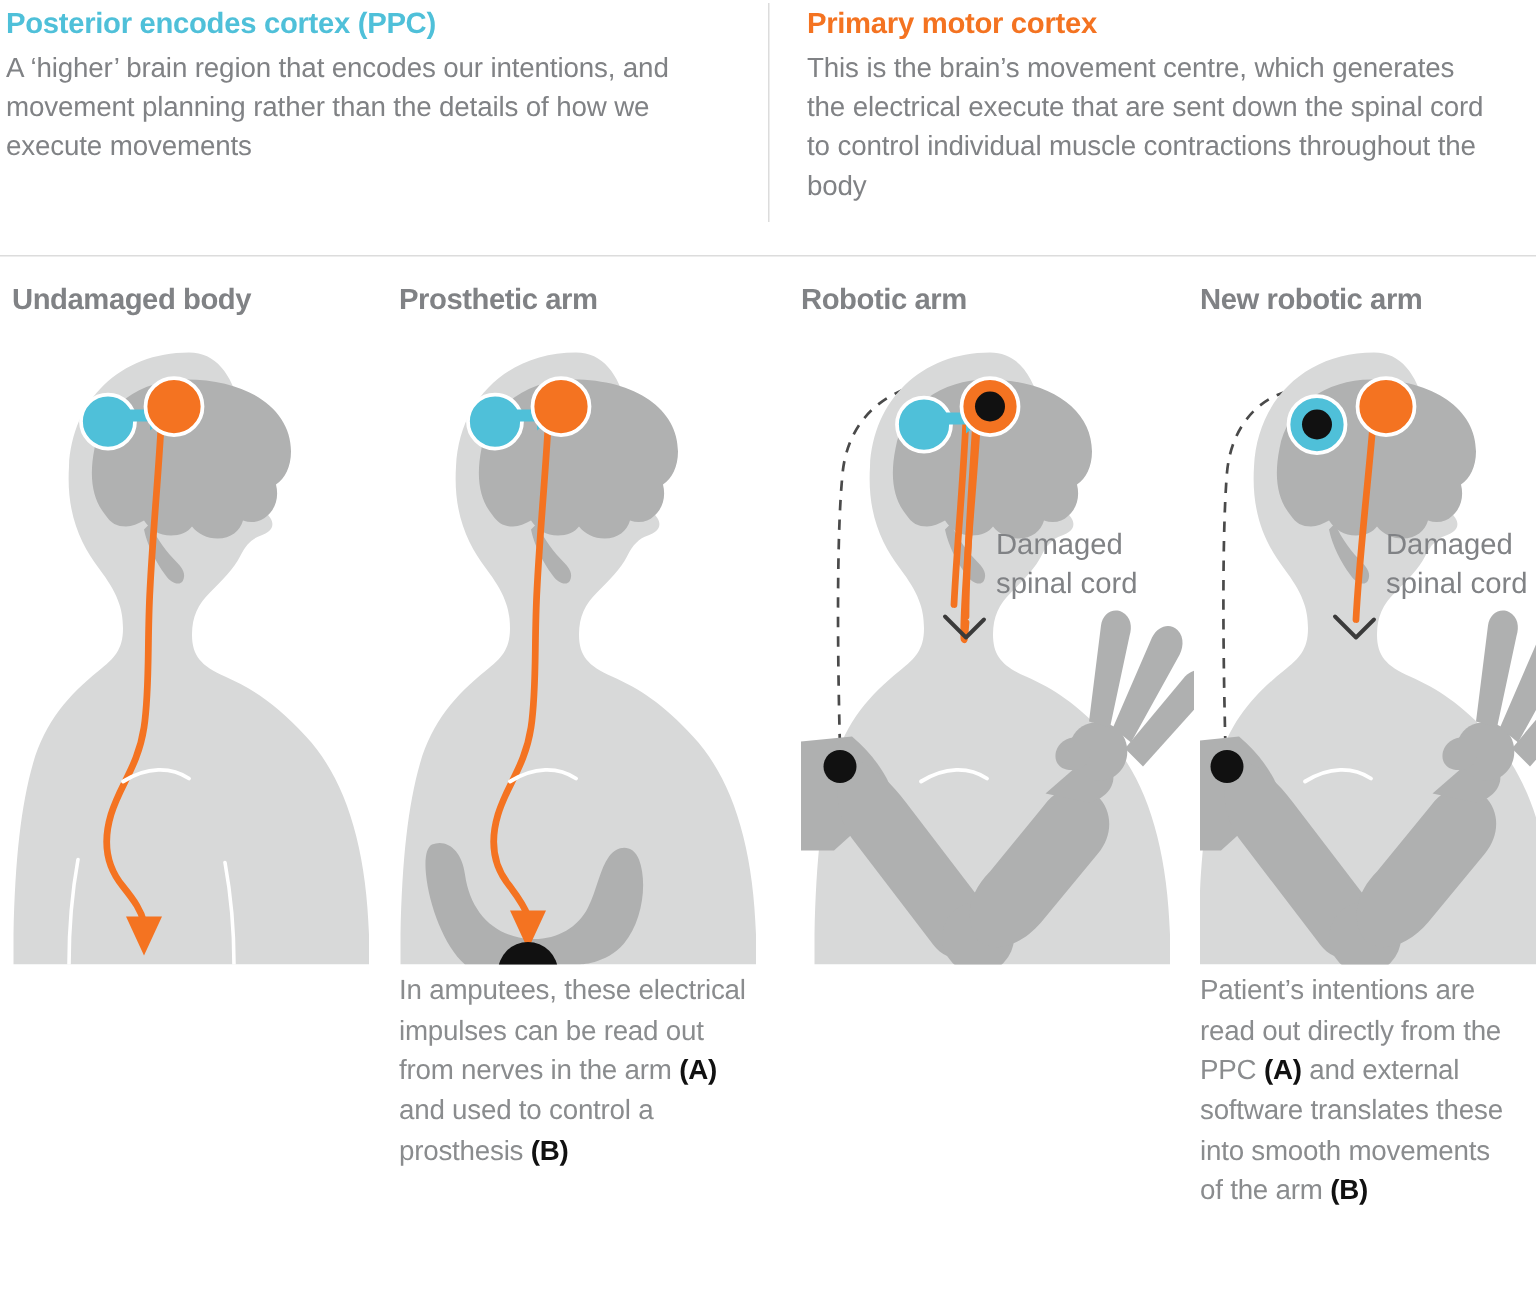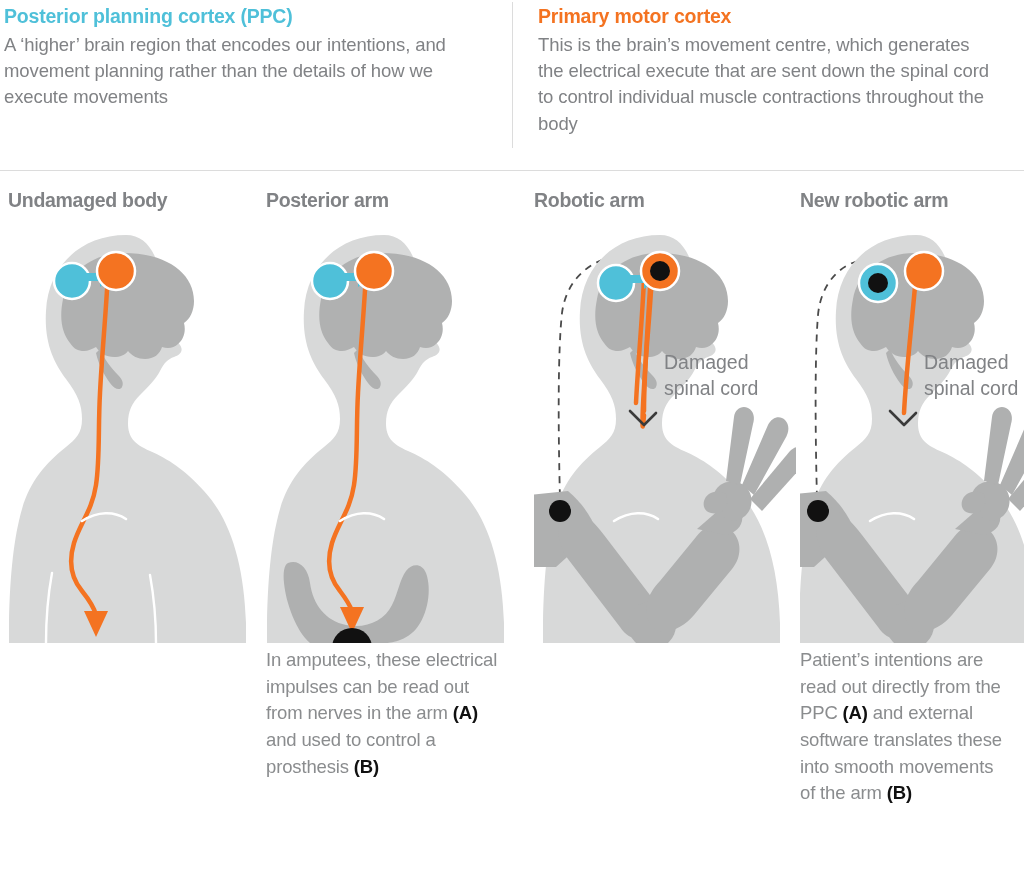--- a/index.html
+++ b/index.html
@@ -109,21 +109,21 @@
     height: 420px;
     position: relative;
   }
 </style>
 </head>
 <body>
 
 <div class="header">
 
   <div class="header-col left">
-    <p class="hdr-title ppc">Posterior planning cortex (PPC)</p>
+    <p class="hdr-title ppc">Posterior encodes cortex (PPC)</p>
     <p class="hdr-body">A ‘higher’ brain region that encodes our intentions, and movement planning rather than the details of how we execute movements</p>
   </div>
 
   <div class="header-col right">
     <p class="hdr-title motor">Primary motor cortex</p>
     <p class="hdr-body">This is the brain’s movement centre, which generates the electrical execute that are sent down the spinal cord to control individual muscle contractions throughout the body</p>
   </div>
 
 </div>
 
@@ -203,21 +203,21 @@
           <path fill="#4FC0D9" d="M78,50 L92,50 L92,44 L104,54 L92,64 L92,58 L78,58 Z"></path>
         </g>
 
         <circle cx="108" cy="48" r="19" fill="#F47321" stroke="#ffffff" stroke-width="2.5"></circle>
       </svg>
     </div>
 
   </div>
 
   <div class="panel p2">
-    <p class="panel-title">Posterior arm</p>
+    <p class="panel-title">Prosthetic arm</p>
 
     <div class="figure-wrap">
       <svg class="figure" width="258" height="420" viewBox="0 0 258 420">
         <g>
           <path fill="#D8D9D9" d="
             M118,12
             C 72,12 40,44 38,88
             C 36,120 46,140 58,156
             C 70,172 74,182 74,196
             C 74,210 68,216 58,224

